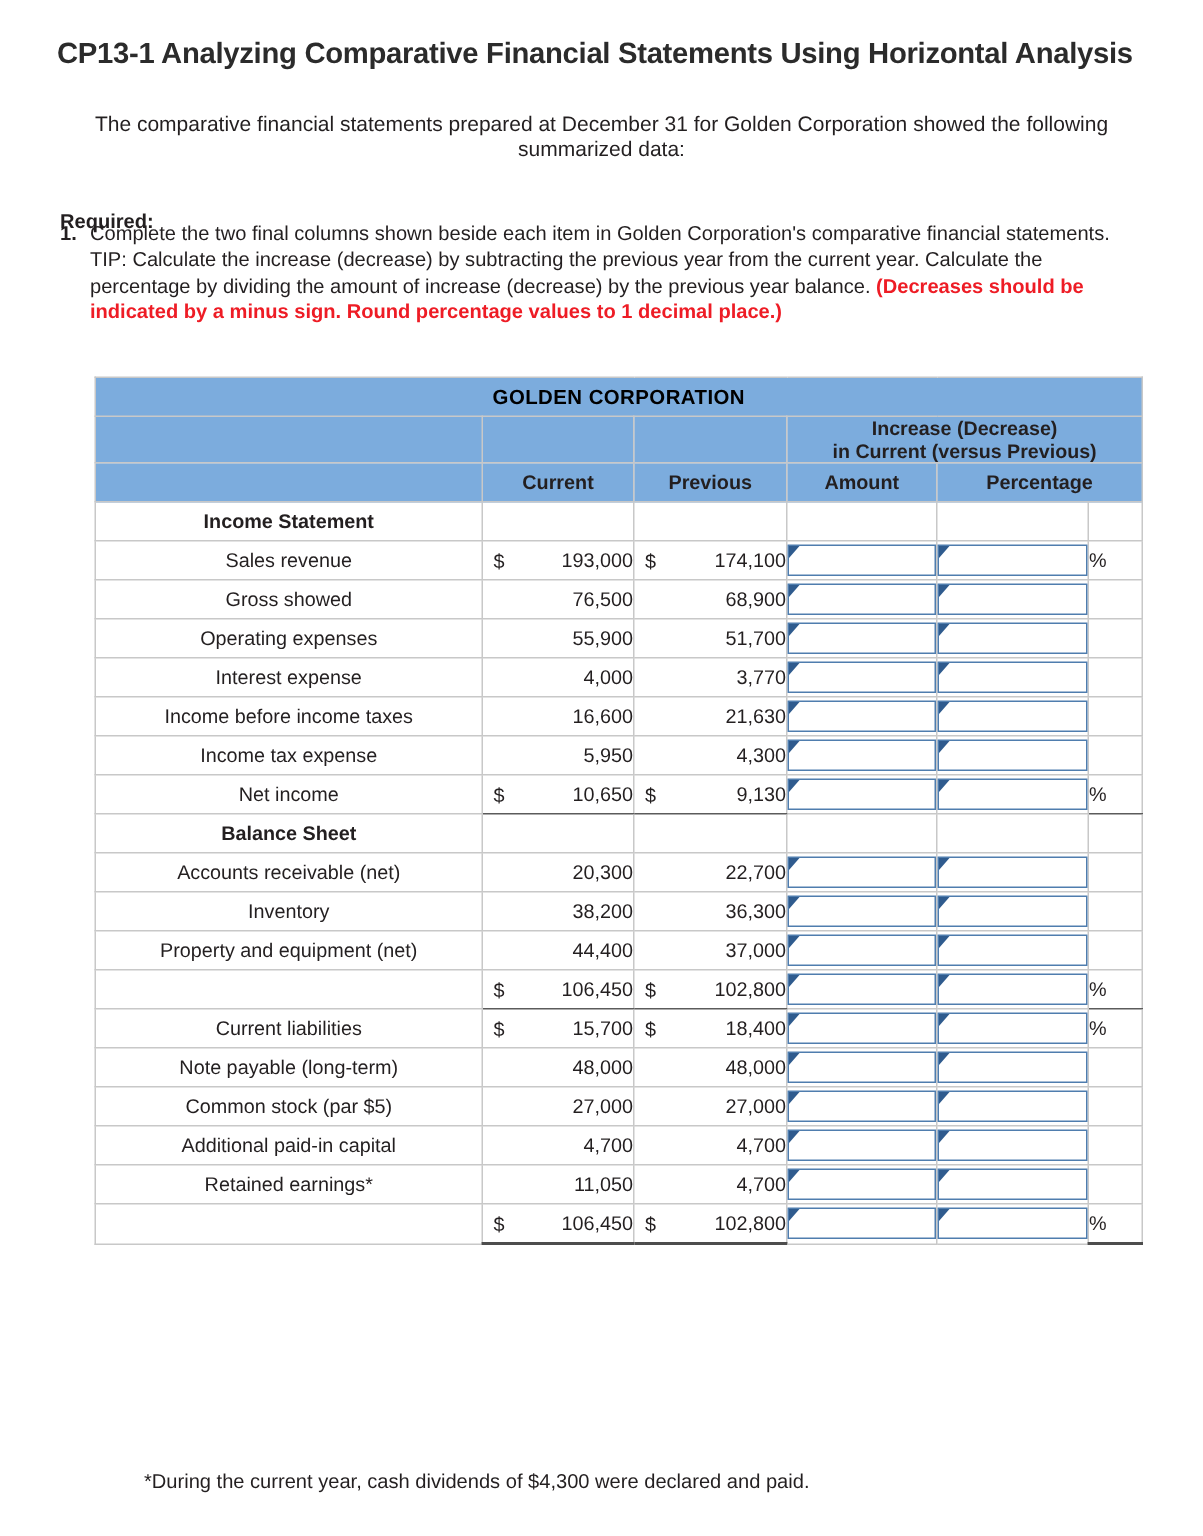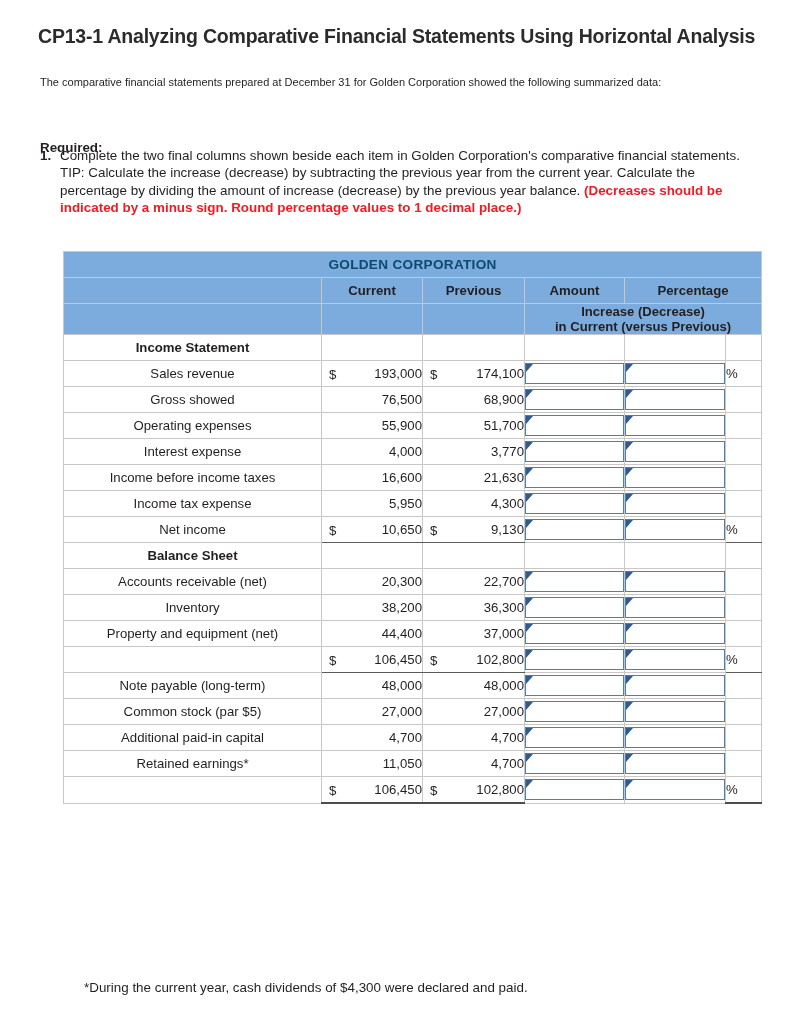--- a/index.html
+++ b/index.html
@@ -26,25 +26,26 @@
     font-weight: bold;
     letter-spacing: -0.2px;
     white-space: nowrap;
     overflow: hidden;
     color: #2b2b2b;
   }
 
   
   .intro {
     position: absolute;
-    left: 40px;
+    left: 56px;
     top: 74px;
     width: 690px;
-    font-size: 11px;
+    font-size: 14px;
     line-height: 17px;
+    text-align: center;
   }
 
   
   .required-head {
     position: absolute;
     left: 40px;
     top: 140px;
     font-size: 13.4px;
     font-weight: bold;
   }
@@ -86,21 +87,21 @@
     height: 25px;
     vertical-align: middle;
     border: 1px solid #c8c8c8;
   }
 
   
   .hdr {
     background: #7cacdd;
     text-align: center;
     font-weight: bold;
-    color: #0c4a6e;
+    color: #000000;
     border: 1px solid #6c9bc9;
   }
   .hdr-title { font-size: 13.6px; letter-spacing: 0.3px; }
   .hdr-sub   { font-size: 13.2px; }
   .hdr-blank { background: #7cacdd; border: 1px solid #6c9bc9; }
   .hdr-group {
     background: #7cacdd;
     text-align: center;
     font-weight: bold;
     font-size: 13.1px;
@@ -171,21 +172,21 @@
     top: 0;
     width: 0;
     height: 0;
     border-top: 8px solid #2f5b8e;
     border-right: 7px solid transparent;
   }
 
   
   .footnote {
     position: absolute;
-    left: 84px;
+    left: 96px;
     top: 980px;
     font-size: 13.4px;
   }
 </style>
 </head>
 <body>
 
 <div class="page-title">CP13-1 Analyzing Comparative Financial Statements Using Horizontal Analysis</div>
 
 <div class="intro">The comparative financial statements prepared at December 31 for Golden Corporation showed the following summarized data:</div>
@@ -207,36 +208,36 @@
     <col style="width:36px">
   </colgroup>
   <tbody>
 
     <tr>
       <td class="hdr hdr-title" colspan="6">GOLDEN CORPORATION</td>
     </tr>
 
 
     <tr>
-      <td class="hdr-spacer"></td>
-      <td class="hdr-colname">Current</td>
-      <td class="hdr-colname">Previous</td>
-      <td class="hdr-colname">Amount</td>
-      <td class="hdr-colname" colspan="2">Percentage</td>
-    </tr>
-
-    <tr>
       <td class="hdr-blank"></td>
       <td class="hdr-blank"></td>
       <td class="hdr-blank"></td>
       <td class="hdr-group" colspan="3">
         <div>Increase (Decrease)</div>
         <div>in Current (versus Previous)</div>
       </td>
     </tr>
+
+    <tr>
+      <td class="hdr-spacer"></td>
+      <td class="hdr-colname">Current</td>
+      <td class="hdr-colname">Previous</td>
+      <td class="hdr-colname">Amount</td>
+      <td class="hdr-colname" colspan="2">Percentage</td>
+    </tr>
   <tr>
         <td class="lbl lbl-section">Income Statement</td>
         <td class="blankcell"></td>
         <td class="blankcell"></td>
         <td class="blankcell"></td>
         <td class="blankcell"></td>
         <td class="blankcell"></td>
       </tr>
       <tr>
         <td class="lbl">Sales revenue</td>
@@ -416,20 +417,36 @@
           </div>
         </td>
         <td class="inputcell">
           <div class="ibox">
             <span class="flag"></span>
           </div>
         </td>
         <td class="pct rule-top rule-bot">%</td>
       </tr>
       <tr>
+        <td class="lbl">Current liabilities</td>
+        <td class="num"><span class="cur">$</span>15,700</td>
+        <td class="num"><span class="cur">$</span>18,400</td>
+        <td class="inputcell">
+          <div class="ibox">
+            <span class="flag"></span>
+          </div>
+        </td>
+        <td class="inputcell">
+          <div class="ibox">
+            <span class="flag"></span>
+          </div>
+        </td>
+        <td class="pct">%</td>
+      </tr>
+      <tr>
         <td class="lbl">Note payable (long-term)</td>
         <td class="num">48,000</td>
         <td class="num">48,000</td>
         <td class="inputcell">
           <div class="ibox">
             <span class="flag"></span>
           </div>
         </td>
         <td class="inputcell">
           <div class="ibox">

